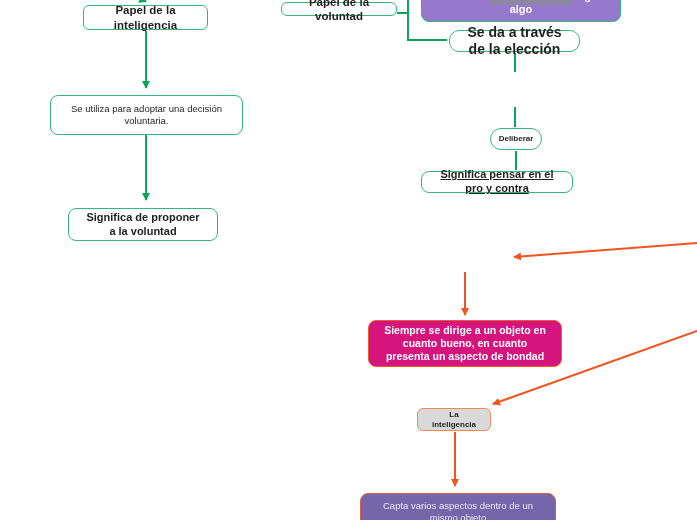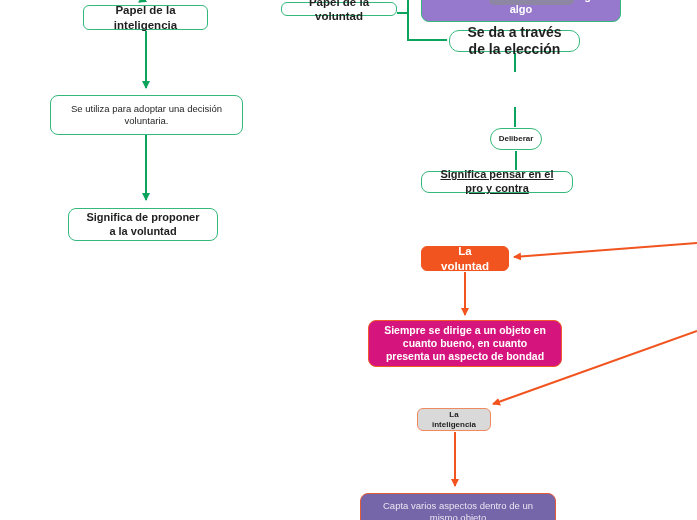--- a/index.html
+++ b/index.html
@@ -100,18 +100,17 @@
   <div class="node n-se-utiliza">Se utiliza para adoptar una decisión voluntaria.</div>
   <div class="node bold n-encargada">Significa de proponer a la voluntad</div>
 
   <div class="node semibold n-papel-voluntad">Papel de la voluntad</div>
   <div class="node bold n-cualidad">Cualidad o aptitud para elegir algo</div>
   <div class="node n-hidden-tab"></div>
   <div class="node bold n-se-da">Se da a través de la elección</div>
   <div class="node bold n-deliberar">Deliberar</div>
   <div class="node bold n-significa">Significa pensar en el pro y contra</div>
 
-  <div class="node bold n-la-voluntad">La voluntad</div>
   <div class="node bold n-siempre">Siempre se dirige a un objeto en cuanto bueno, en cuanto presenta un aspecto de bondad</div>
   <div class="node bold n-la-inteligencia">La inteligencia</div>
   <div class="node n-capta">Capta varios aspectos dentro de un mismo objeto</div>
 
 </div>
 
 </body></html>

